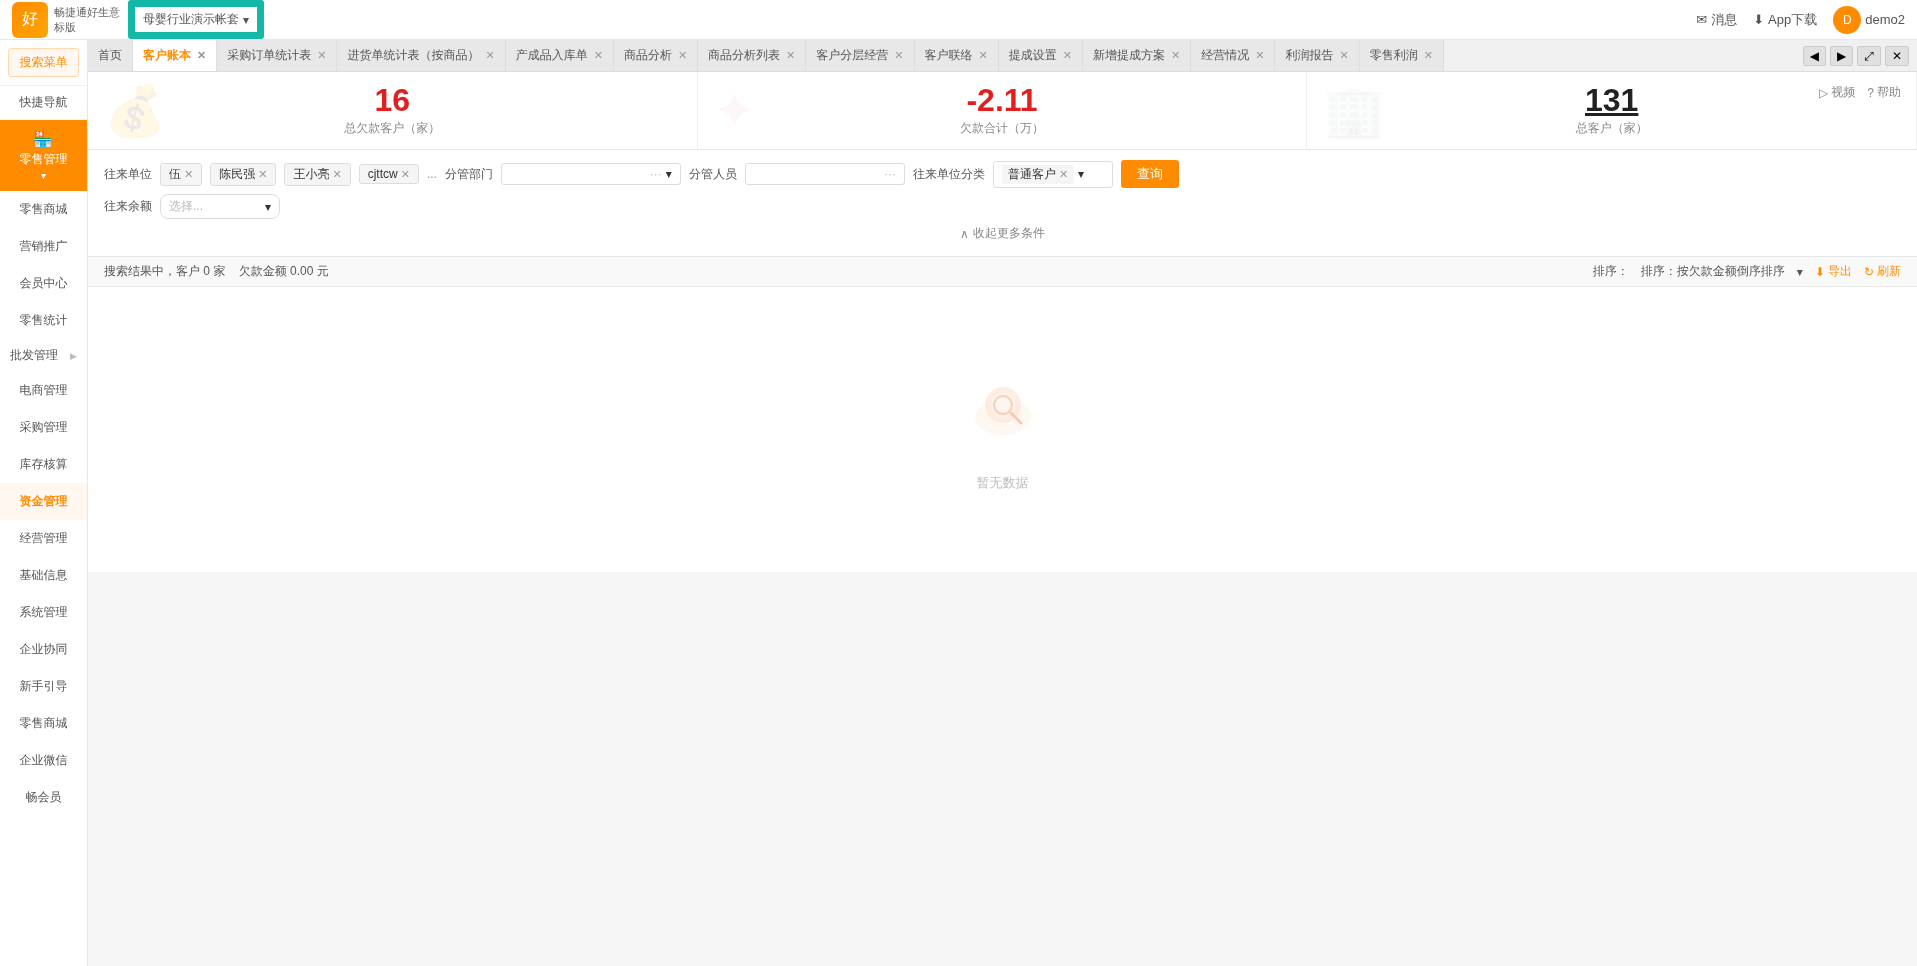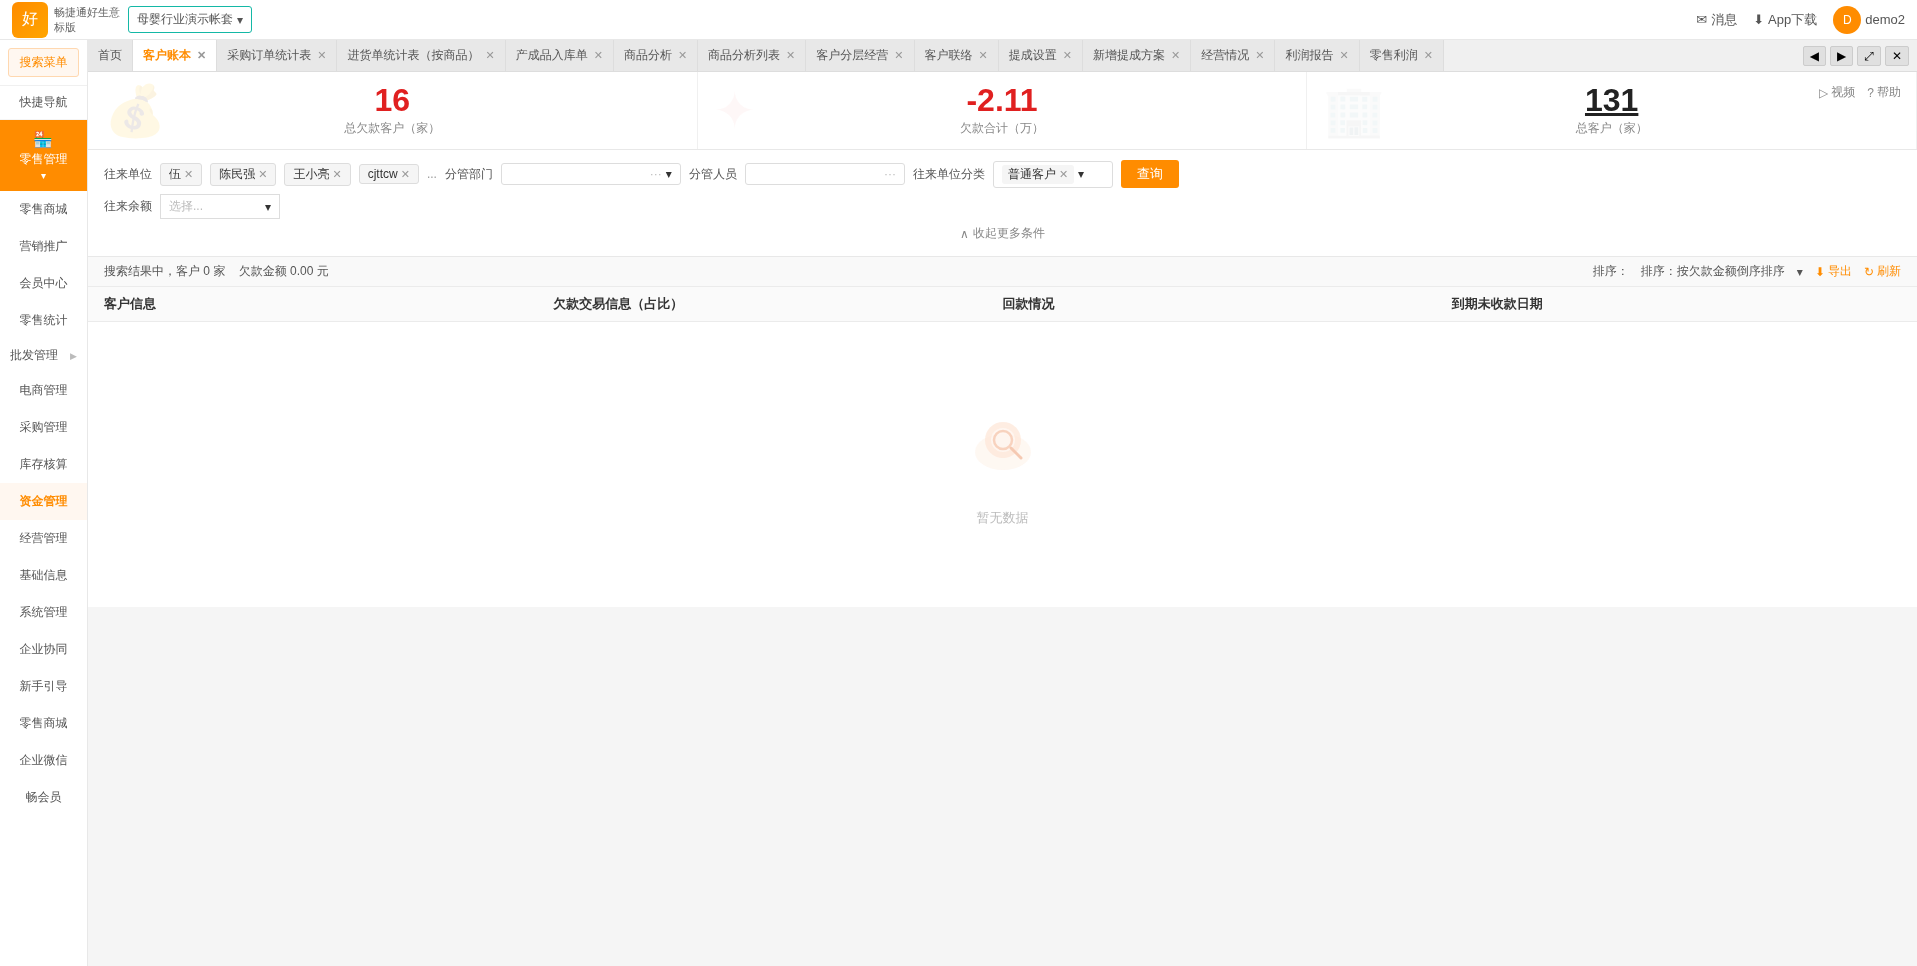--- a/index.html
+++ b/index.html
@@ -6,21 +6,21 @@
     body { font-family: 'Microsoft YaHei', Arial, sans-serif; font-size: 13px; background: #f5f5f5; color: #333; display: flex; flex-direction: column; height: 100vh; overflow: hidden; }
 
     
     .top-header {
       display: flex; align-items: center; background: #fff; height: 40px; padding: 0 12px;
       border-bottom: 1px solid #e8e8e8; flex-shrink: 0;
     }
     .logo-area { display: flex; align-items: center; gap: 6px; min-width: 88px; }
     .logo-icon { width: 36px; height: 36px; background: linear-gradient(135deg, #ff8c00, #ffa500); border-radius: 6px; display: flex; align-items: center; justify-content: center; color: #fff; font-size: 16px; }
     .logo-text { font-size: 11px; color: #666; line-height: 1.3; }
-    .dropdown-btn { display: flex; align-items: center; gap: 4px; padding: 4px 8px; border: 1px solid #14b8a6; border-radius: 3px; cursor: pointer; font-size: 12px; color: #555; background: #fff; margin-left: 8px; }
+    .dropdown-btn { display: flex; align-items: center; gap: 4px; padding: 4px 8px; border: 7px solid #14b8a6; border-radius: 3px; cursor: pointer; font-size: 12px; color: #555; background: #fff; margin-left: 8px; }
     .top-right { margin-left: auto; display: flex; align-items: center; gap: 16px; }
     .top-right-item { display: flex; align-items: center; gap: 4px; font-size: 13px; color: #555; cursor: pointer; }
     .avatar { width: 28px; height: 28px; border-radius: 50%; background: #ff8c00; display: flex; align-items: center; justify-content: center; color: #fff; font-size: 12px; }
 
     
     .main-layout { display: flex; flex: 1; overflow: hidden; }
 
     
     .sidebar { width: 88px; background: #fff; display: flex; flex-direction: column; border-right: 1px solid #e8e8e8; flex-shrink: 0; overflow-y: auto; }
     .sidebar-search { padding: 8px; border-bottom: 1px solid #f0f0f0; }
@@ -62,21 +62,21 @@
     .filter-row { display: flex; align-items: center; gap: 8px; flex-wrap: wrap; margin-bottom: 6px; }
     .filter-label { font-size: 12px; color: #555; white-space: nowrap; }
     .filter-tag { display: inline-flex; align-items: center; gap: 3px; padding: 2px 8px; background: #f5f5f5; border: 1px solid #ddd; border-radius: 3px; font-size: 12px; color: #333; }
     .filter-tag .tag-close { color: #999; cursor: pointer; font-size: 11px; }
     .filter-more { color: #999; cursor: pointer; font-size: 12px; }
     .filter-select { display: flex; align-items: center; gap: 4px; padding: 3px 8px; border: 1px solid #ddd; border-radius: 3px; min-width: 120px; font-size: 12px; cursor: pointer; background: #fff; }
     .filter-select-wide { min-width: 180px; }
     .filter-person { display: flex; align-items: center; gap: 4px; padding: 3px 8px; border: 1px solid #ddd; border-radius: 3px; min-width: 160px; font-size: 12px; cursor: pointer; background: #fff; }
     .filter-btn-query { padding: 5px 16px; background: #ff8c00; color: #fff; border: none; border-radius: 3px; font-size: 13px; cursor: pointer; }
     .filter-collapse { display: flex; align-items: center; gap: 4px; font-size: 12px; color: #888; cursor: pointer; margin: 4px auto; width: fit-content; }
-    .filter-input-select { display: flex; align-items: center; gap: 4px; padding: 3px 8px; border: 1px solid #ddd; border-radius: 0; min-width: 120px; font-size: 12px; background: #fff; cursor: pointer; }
+    .filter-input-select { display: flex; align-items: center; gap: 4px; padding: 3px 8px; border: 1px solid #ddd; border-radius: 8px; min-width: 120px; font-size: 12px; background: #fff; cursor: pointer; }
 
     
     .result-bar { background: #f9f9f9; padding: 6px 16px; display: flex; align-items: center; justify-content: space-between; border-bottom: 1px solid #ebebeb; font-size: 12px; color: #555; }
     .result-bar-left { display: flex; gap: 12px; }
     .result-bar-right { display: flex; align-items: center; gap: 12px; }
     .sort-btn { display: flex; align-items: center; gap: 12px; cursor: pointer; color: #555; }
     .action-btn { display: flex; align-items: center; gap: 3px; cursor: pointer; color: #ff8c00; }
 
     
     .data-table { width: 100%; background: #fff; }
@@ -376,26 +376,20 @@
             <span>导出</span>
           </div>
           <div class="action-btn">
             <span>↻</span>
             <span>刷新</span>
           </div>
         </div>
       </div>
 
       <div class="data-table">
-        <div class="table-header">
-          <div class="th-cell">客户信息</div>
-          <div class="th-cell">欠款交易信息（占比）</div>
-          <div class="th-cell">回款情况</div>
-          <div class="th-cell">到期未收款日期</div>
-        </div>
 
         <div class="empty-state">
           <div class="empty-icon">
             
             <svg width="80" height="80" viewBox="0 0 80 80">
               <ellipse cx="40" cy="50" rx="28" ry="18" fill="#fcd9c0" opacity="0.5"></ellipse>
               <circle cx="40" cy="38" r="18" fill="#fcc09a" opacity="0.7"></circle>
               <circle cx="40" cy="38" r="12" fill="#fff" opacity="0.5"></circle>
               <path d="M48 46 L58 56" stroke="#e87a40" stroke-width="3" stroke-linecap="round"></path>
               <circle cx="40" cy="38" r="9" fill="none" stroke="#e87a40" stroke-width="2.5" opacity="0.8"></circle>

